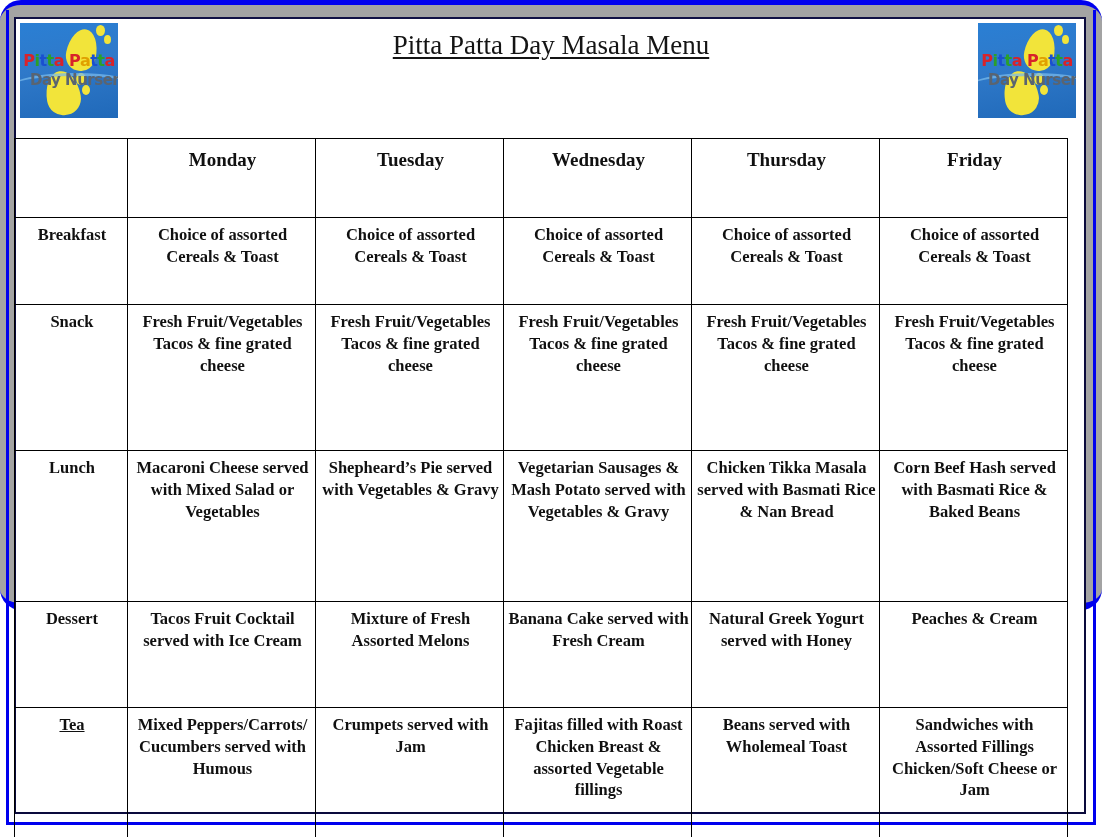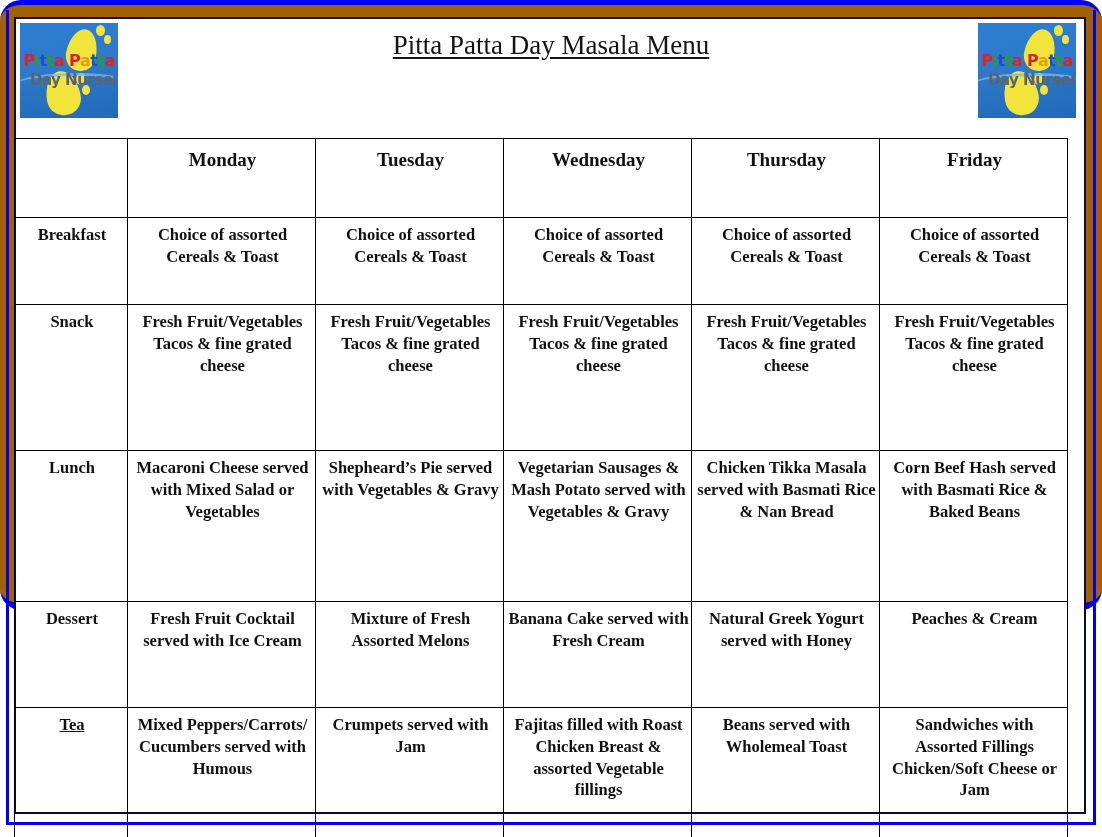--- a/index.html
+++ b/index.html
@@ -13,21 +13,21 @@
     font-family: "Liberation Serif", serif;
     overflow: hidden;
   }
 
   
   #page {
     position: relative;
     width: 1102px;
     height: 610px;
     box-sizing: border-box;
-    background: #a16207;
+    background: #a3a3a3;
     border-top: 5px solid #0000ee;
     border-bottom: 7px solid #0000ee;
     border-left: 0;
     border-right: 0;
     border-radius: 21px;
   }
   #blue-left {
     position: absolute;
     left: 6px; top: 5px;
     width: 3px; height: 815px;
@@ -281,21 +281,21 @@
       <tr class="r-lunch">
         <td class="rowlabel">Lunch</td>
         <td>Macaroni Cheese served with Mixed Salad or Vegetables</td>
         <td>Shepheard’s Pie served with Vegetables &amp; Gravy</td>
         <td>Vegetarian Sausages &amp; Mash Potato served with Vegetables &amp; Gravy</td>
         <td>Chicken Tikka Masala served with Basmati Rice &amp; Nan Bread</td>
         <td>Corn Beef Hash served with Basmati Rice &amp; Baked Beans</td>
       </tr>
       <tr class="r-dessert">
         <td class="rowlabel">Dessert</td>
-        <td>Fresh Fruit Cocktail served with Ice Cream</td>
+        <td>Tacos Fruit Cocktail served with Ice Cream</td>
         <td>Mixture of Fresh Assorted Melons</td>
         <td>Banana Cake served with Fresh Cream</td>
         <td>Natural Greek Yogurt served with Honey</td>
         <td>Peaches &amp; Cream</td>
       </tr>
       <tr class="r-tea">
         <td class="rowlabel">Tea</td>
         <td>Mixed Peppers/Carrots/ Cucumbers served with Humous</td>
         <td>Crumpets served with Jam</td>
         <td>Fajitas filled with Roast Chicken Breast &amp; assorted Vegetable fillings</td>

